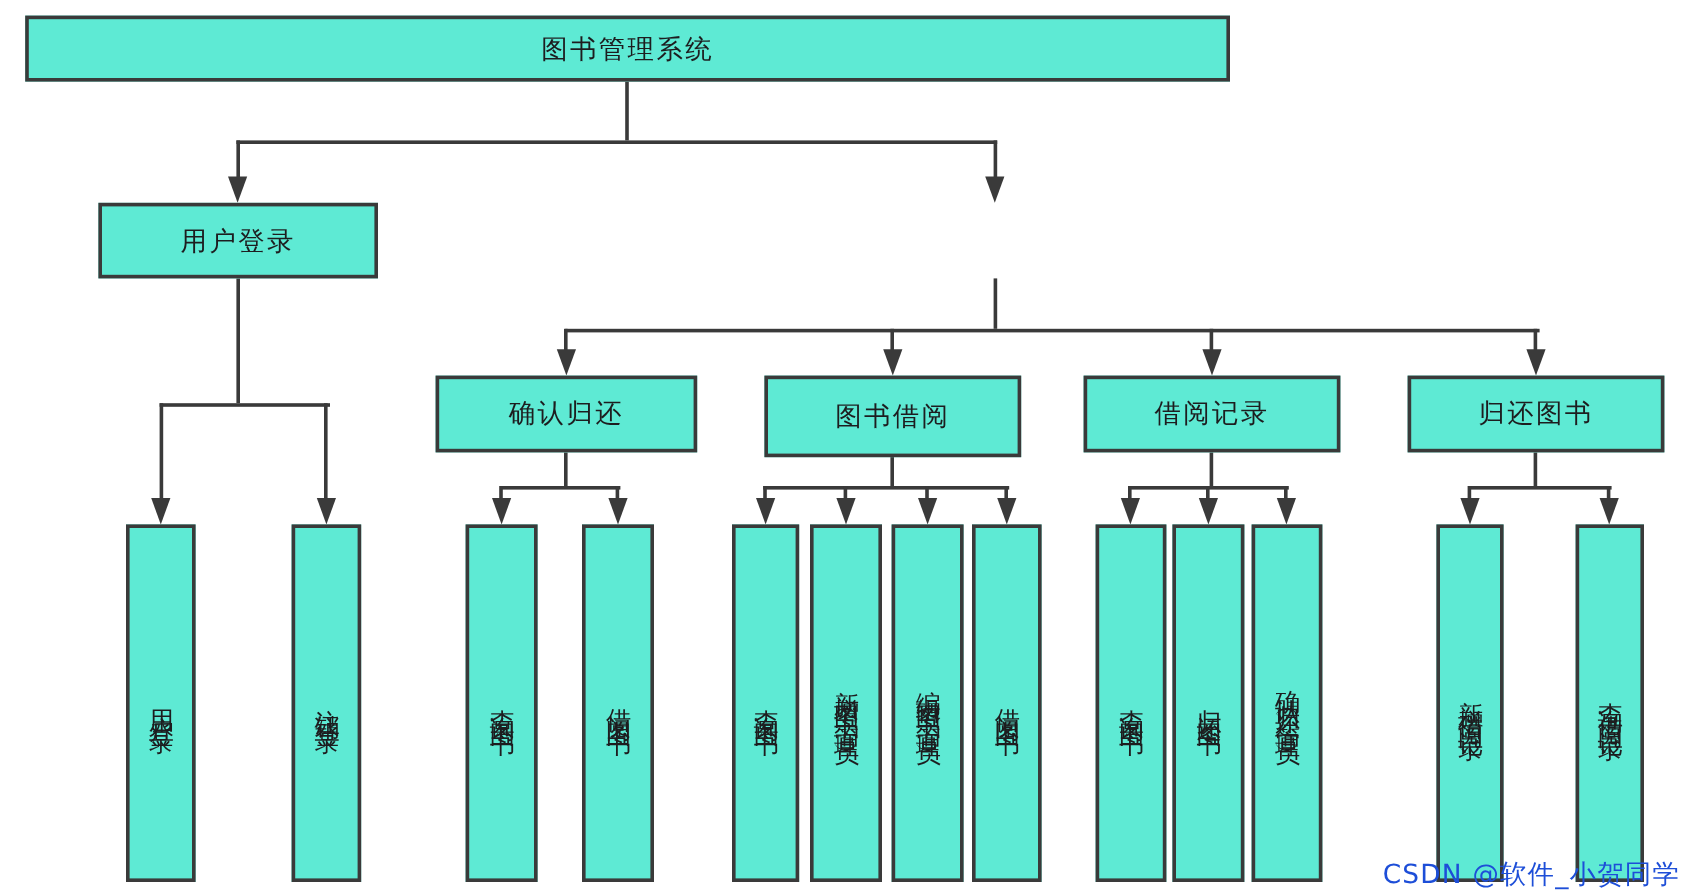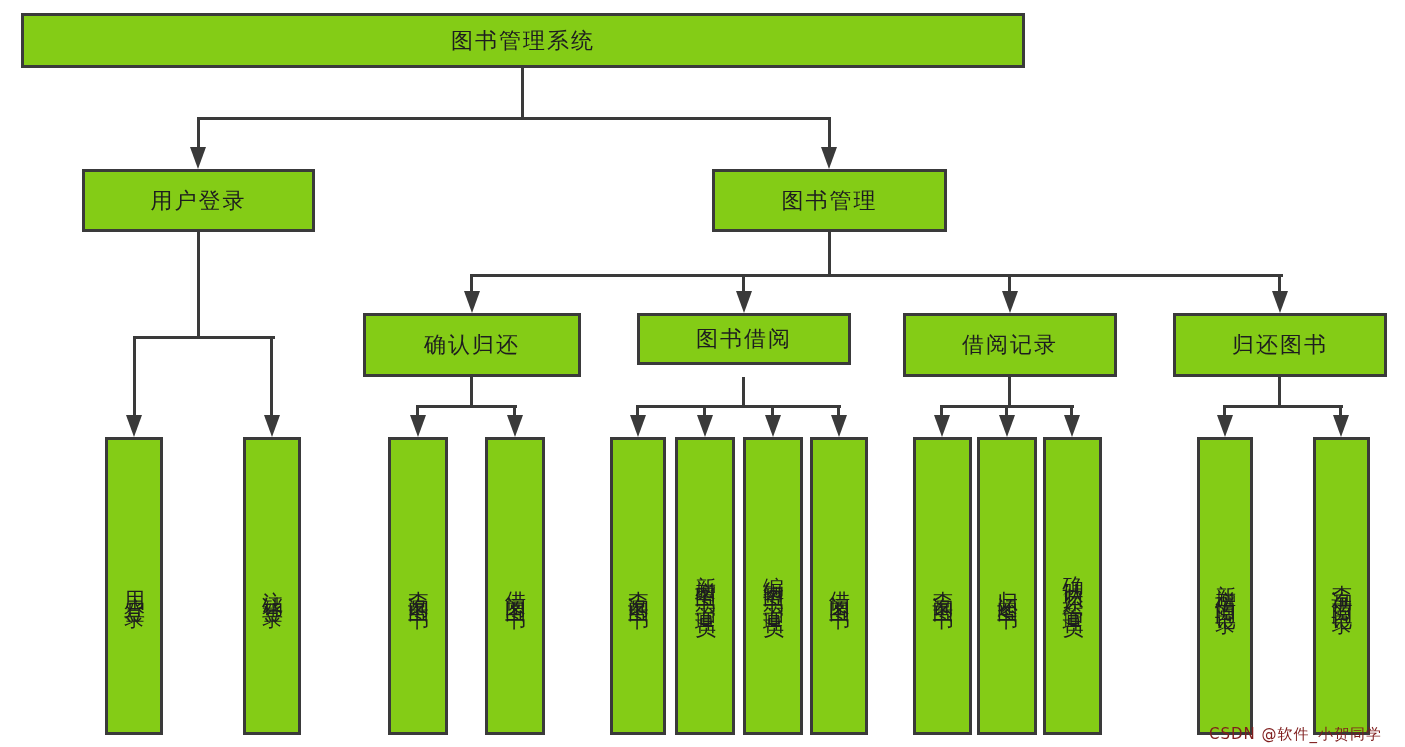--- a/index.html
+++ b/index.html
@@ -1,58 +1,55 @@
 <!DOCTYPE html>
 <html><head>
 <meta charset="utf-8">
 <style>
   * { margin:0; padding:0; box-sizing:border-box; }
   html,body { background:#fff; }
   body { font-family:"DejaVu Sans","Liberation Sans",sans-serif; }
   .canvas { position:relative; width:1405px; height:747px; background:#fff; overflow:hidden; }
   .box {
-    position:absolute; background:#84cc16; border:3px solid #3a3a3a;
+    position:absolute; background:#5eead4; border:3px solid #3a3a3a;
     display:flex; align-items:center; justify-content:center;
     color:#1d1d1f; font-size:22px; letter-spacing:2px; z-index:2;
   }
   .leaf { font-size:21px; }
   .vtext { writing-mode:vertical-rl; letter-spacing:6px; line-height:1.1; }
   .hline, .vline { position:absolute; background:#3a3a3a; z-index:1; }
   .hline { height:3px; }
   .vline { width:3px; }
   .arrowhead {
     position:absolute; width:0; height:0; z-index:1;
     border-left:8px solid transparent; border-right:8px solid transparent;
     border-top:22px solid #3a3a3a;
   }
   .watermark {
-    position:absolute; right:23px; bottom:3px; z-index:6;
-    color:#7f1d1d; font-size:15px; letter-spacing:1px; white-space:nowrap;
+    position:absolute; right:5px; bottom:3px; z-index:6;
+    color:#1d4ed8; font-size:22px; letter-spacing:1px; white-space:nowrap;
   }
 </style>
 </head>
 <body>
 
 <div class="canvas">
 
   <div class="box" style="left:21px; top:13px; width:1004px; height:55px;">
     <span>图书管理系统</span>
   </div>
 
   <div class="box" style="left:82px; top:169px; width:233px; height:63px;">
     <span>用户登录</span>
   </div>
-  <div class="box" style="left:712px; top:169px; width:235px; height:63px;">
-    <span>图书管理</span>
-  </div>
 
   <div class="box" style="left:363px; top:313px; width:218px; height:64px;">
     <span>确认归还</span>
   </div>
-  <div class="box" style="left:637px; top:313px; width:214px; height:52px;">
+  <div class="box" style="left:637px; top:313px; width:214px; height:68px;">
     <span>图书借阅</span>
   </div>
   <div class="box" style="left:903px; top:313px; width:214px; height:64px;">
     <span>借阅记录</span>
   </div>
   <div class="box" style="left:1173px; top:313px; width:214px; height:64px;">
     <span>归还图书</span>
   </div>
 
   <div class="box leaf" style="left:105px; top:437px; width:58px; height:298px;">

